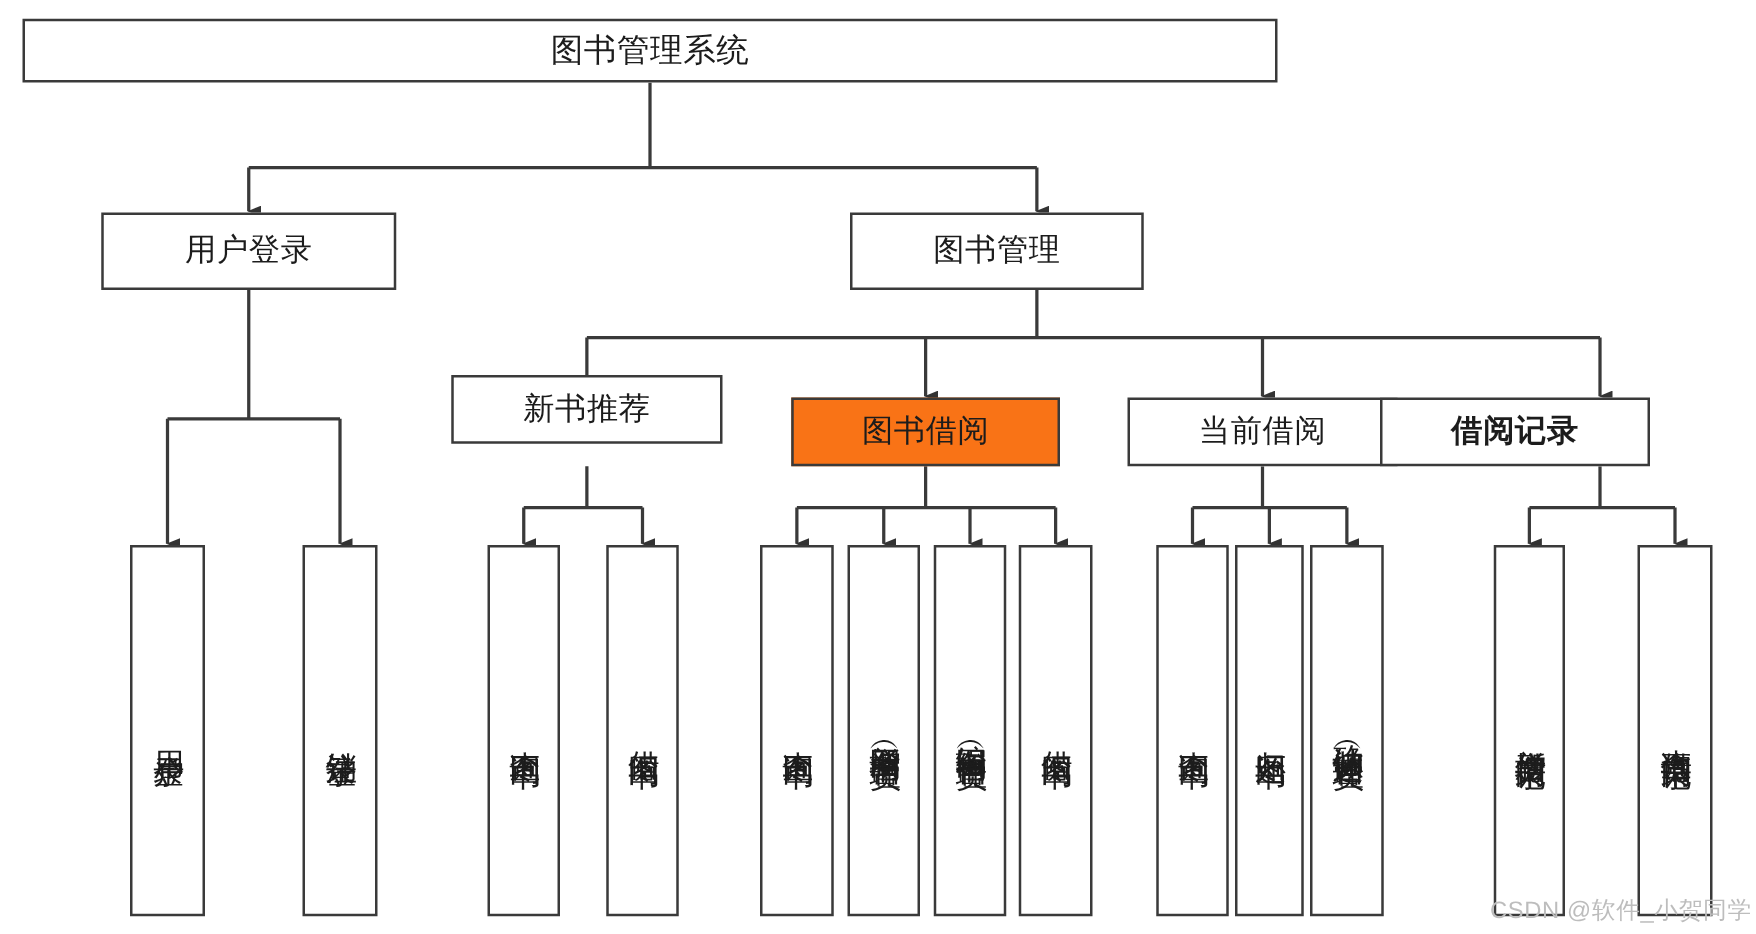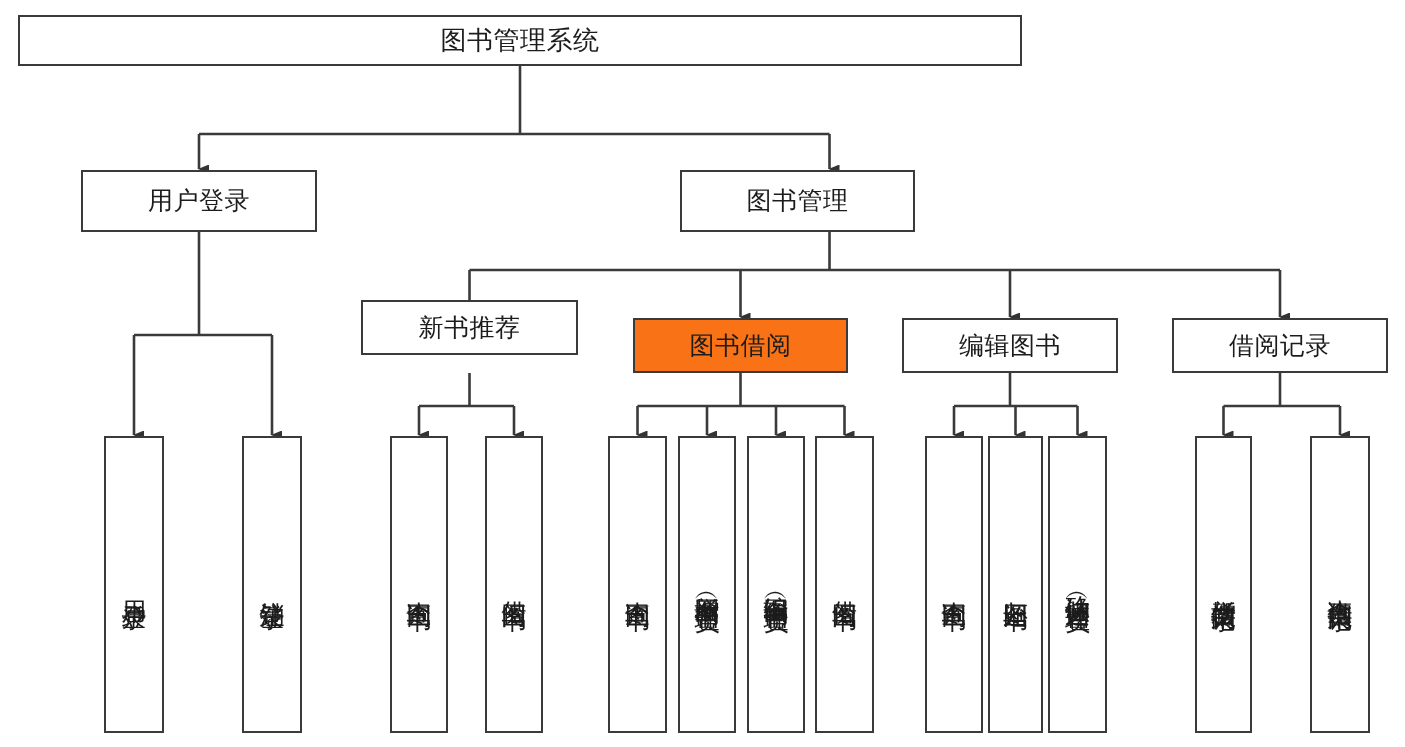--- a/index.html
+++ b/index.html
@@ -121,23 +121,23 @@
       <div class="node horizontal" style="left: 680px; top: 170px; width: 235px; height: 62px; border-color: rgb(58, 58, 58); background: rgb(255, 255, 255);">
         <span class="node-label" style="color: rgb(28, 28, 28);">图书管理</span>
       </div>
       <div class="node horizontal" style="left: 361px; top: 300px; width: 217px; height: 55px; border-color: rgb(58, 58, 58); background: rgb(255, 255, 255);">
         <span class="node-label" style="color: rgb(28, 28, 28);">新书推荐</span>
       </div>
       <div class="node horizontal" style="left: 633px; top: 318px; width: 215px; height: 55px; border-color: rgb(58, 58, 58); background: #f97316;">
         <span class="node-label" style="color: rgb(28, 28, 28);">图书借阅</span>
       </div>
       <div class="node horizontal" style="left: 902px; top: 318px; width: 216px; height: 55px; border-color: rgb(58, 58, 58); background: rgb(255, 255, 255);">
-        <span class="node-label" style="color: rgb(28, 28, 28);">编辑图书</span>
+        <span class="node-label" style="color: rgb(28, 28, 28);">当前借阅</span>
       </div>
-      <div class="node horizontal" style="left: 1172px; top: 318px; width: 216px; height: 55px; border-color: rgb(58, 58, 58); background: rgb(255, 255, 255);">
+      <div class="node horizontal" style="left: 1104px; top: 318px; width: 216px; height: 55px; border-color: rgb(58, 58, 58); background: rgb(255, 255, 255); font-weight: bold;">
         <span class="node-label" style="color: rgb(28, 28, 28);">借阅记录</span>
       </div>
       <div class="node vertical" style="left: 104px; top: 436px; width: 60px; height: 297px; border-color: rgb(58, 58, 58); background: rgb(255, 255, 255);">
         <span class="node-label" style="color: rgb(28, 28, 28);">用户登录</span>
       </div>
       <div class="node vertical" style="left: 242px; top: 436px; width: 60px; height: 297px; border-color: rgb(58, 58, 58); background: rgb(255, 255, 255);">
         <span class="node-label" style="color: rgb(28, 28, 28);">注销登录</span>
       </div>
       <div class="node vertical" style="left: 390px; top: 436px; width: 58px; height: 297px; border-color: rgb(58, 58, 58); background: rgb(255, 255, 255);">
         <span class="node-label" style="color: rgb(28, 28, 28);">查询图书</span>
@@ -166,13 +166,14 @@
       <div class="node vertical" style="left: 1048px; top: 436px; width: 59px; height: 297px; border-color: rgb(58, 58, 58); background: rgb(255, 255, 255);">
         <span class="node-label" style="color: rgb(28, 28, 28);">确认归还（管理员）</span>
       </div>
       <div class="node vertical" style="left: 1195px; top: 436px; width: 57px; height: 297px; border-color: rgb(58, 58, 58); background: rgb(255, 255, 255);">
         <span class="node-label" style="color: rgb(28, 28, 28);">新增借阅记录</span>
       </div>
       <div class="node vertical" style="left: 1310px; top: 436px; width: 60px; height: 297px; border-color: rgb(58, 58, 58); background: rgb(255, 255, 255);">
         <span class="node-label" style="color: rgb(28, 28, 28);">查询借阅记录</span>
       </div>
     </div>
+  <div class="watermark" style="left: 1192px; top: 715px; color: rgb(189, 189, 189);">CSDN @软件_小贺同学</div>
 </div>
 
 </body></html>

